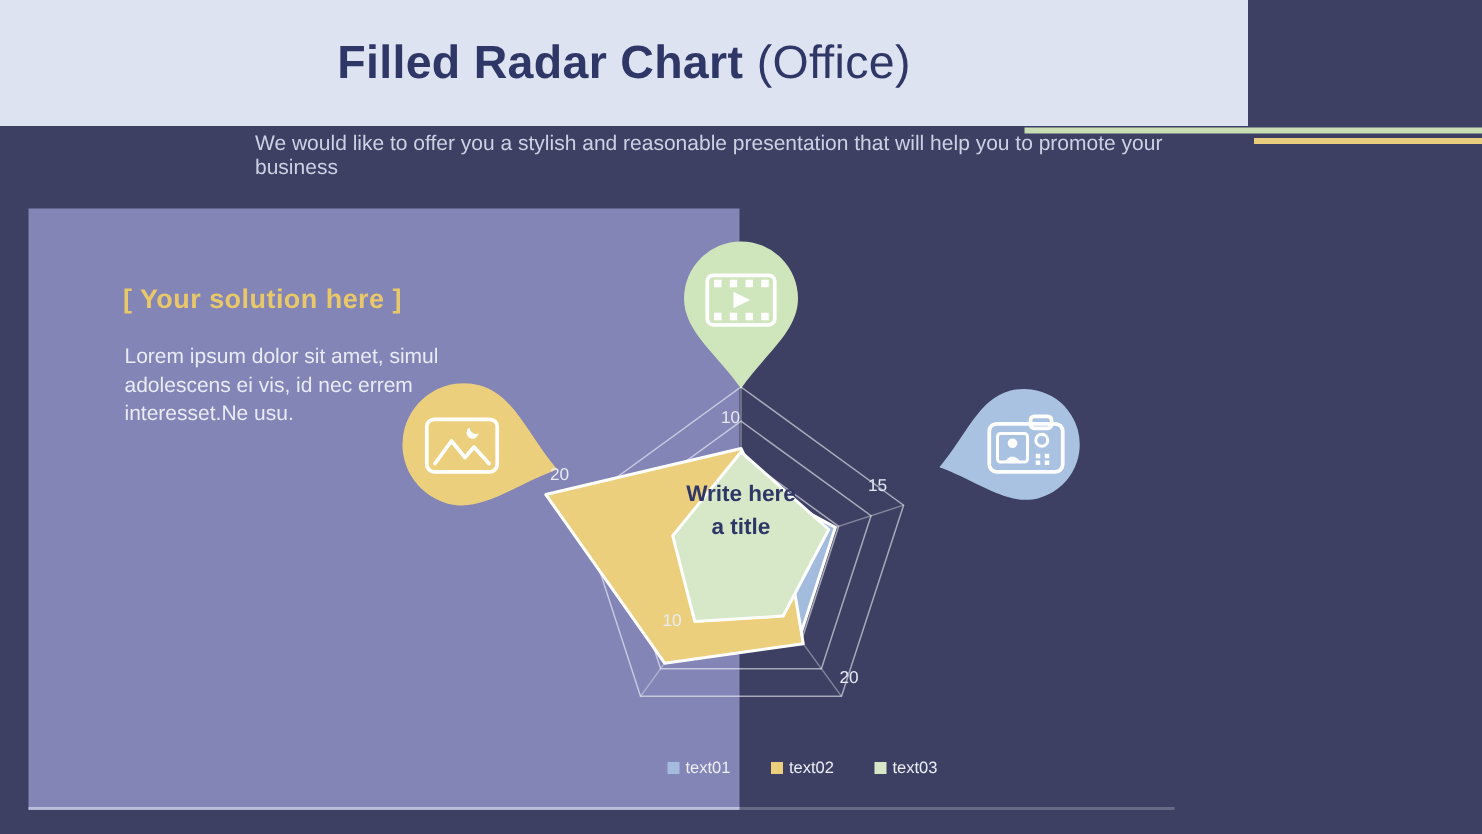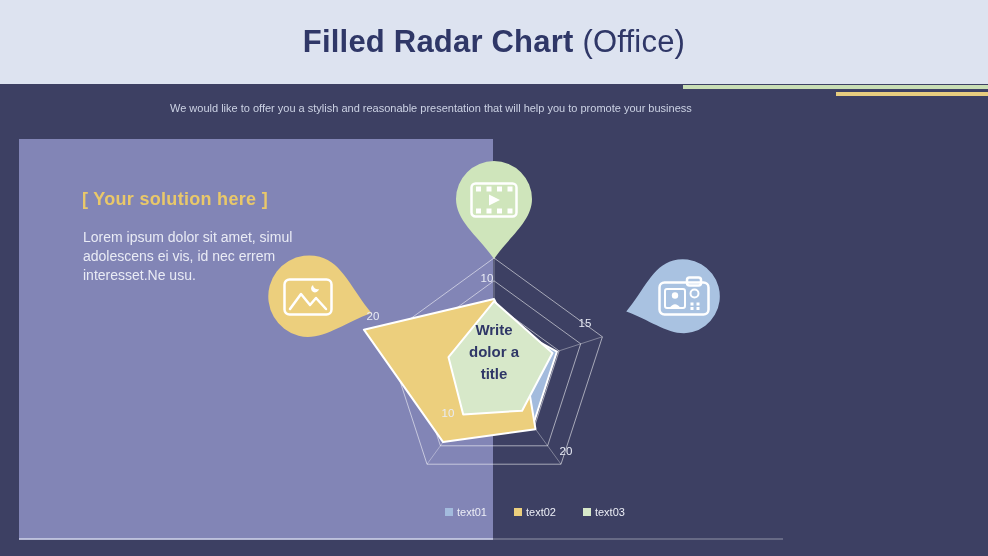--- a/index.html
+++ b/index.html
@@ -3,32 +3,32 @@
 <meta charset="utf-8">
 <style>
   html,body{margin:0;padding:0;}
   body{
     width:988px;height:556px;position:relative;overflow:hidden;
     background:#3d4063;
     font-family:"Liberation Sans", sans-serif;
   }
   
   .header-bar{
-    position:absolute;left:0;top:0;width:988px;height:84px;
+    position:absolute;left:0;top:0;width:832px;height:84px;
     background:#dde3f0;display:flex;align-items:center;justify-content:center;
   }
   .slide-title{font-size:31px;color:#2f3767;letter-spacing:.2px;}
   .slide-title b{font-weight:bold;}
   .slide-title .suffix{font-weight:normal;margin-left:9px;}
   .decor-line{position:absolute;height:4px;}
   .decor-green{left:683px;top:85px;width:305px;background:#c9deb5;}
   .decor-yellow{left:836px;top:92px;width:152px;background:#e8cd7f;}
   .subtitle{
-    position:absolute;left:170px;top:102px;width:650px;
-    font-size:11px;color:#ccd2e4;
+    position:absolute;left:170px;top:87px;width:650px;
+    font-size:14px;color:#ccd2e4;
   }
   
   .content-panel{
     position:absolute;left:19px;top:139px;width:474px;height:400px;
     background:#8285b6;
   }
   .panel-bottom-glow{position:absolute;left:19px;top:538px;width:474px;height:2px;background:rgba(200,203,228,.85);}
   .panel-bottom-glow2{position:absolute;left:493px;top:538px;width:290px;height:2px;background:rgba(255,255,255,.22);}
   .solution-heading{
     position:absolute;left:82px;top:189px;width:320px;
@@ -135,21 +135,21 @@
     <polygon points="160.0,13.0 268.4,91.8 227.0,219.2 93.0,219.2 51.6,91.8" fill="none" stroke="rgba(255,255,255,0.55)" stroke-width="1"></polygon>
     <polygon points="160.0,72.3 222.9,106.6 198.9,180.5 133.2,163.9 134.0,118.5" fill="#a3bbdd" stroke="#ffffff" stroke-width="2" stroke-linejoin="round"></polygon>
     <polygon points="160.0,54.0 190.4,117.1 201.5,184.2 109.1,197.1 29.9,84.7" fill="#eccf7d" stroke="#ffffff" stroke-width="2" stroke-linejoin="round"></polygon>
     <polygon points="160.0,56.3 218.5,108.0 188.1,165.7 129.2,169.4 114.5,112.2" fill="#d7e8c9" stroke="#ffffff" stroke-width="2" stroke-linejoin="round"></polygon>
     <text x="153" y="37" fill="#e8ebf5" font-size="11.5" text-anchor="middle">10</text>
     <text x="251" y="82" fill="#e8ebf5" font-size="11.5" text-anchor="middle">15</text>
     <text x="232" y="210" fill="#e8ebf5" font-size="11.5" text-anchor="middle">20</text>
     <text x="114" y="172" fill="#e8ebf5" font-size="11.5" text-anchor="middle">10</text>
     <text x="39" y="75" fill="#e8ebf5" font-size="11.5" text-anchor="middle">20</text>
   </svg>
-<div class="chart-center-title">Write dolor a title</div>
+<div class="chart-center-title">Write here a title</div>
 
 <div class="legend">
   <div class="legend-item">
     <span class="legend-swatch" style="background: rgb(163, 187, 221);"></span>
     <span>text01</span>
   </div>
   <div class="legend-item">
     <span class="legend-swatch" style="background: rgb(236, 207, 125);"></span>
     <span>text02</span>
   </div>

